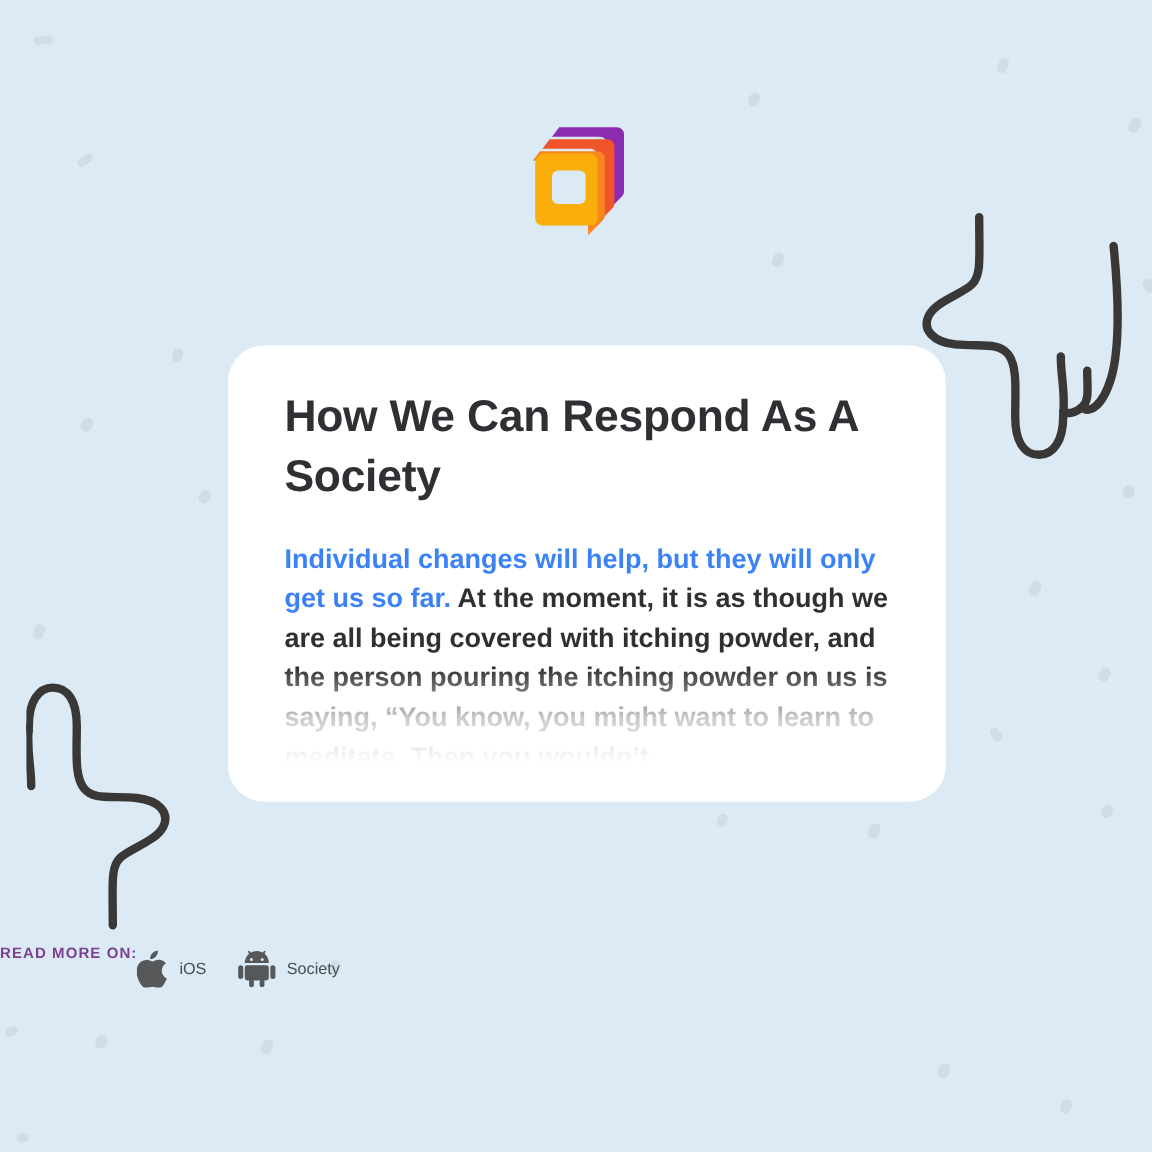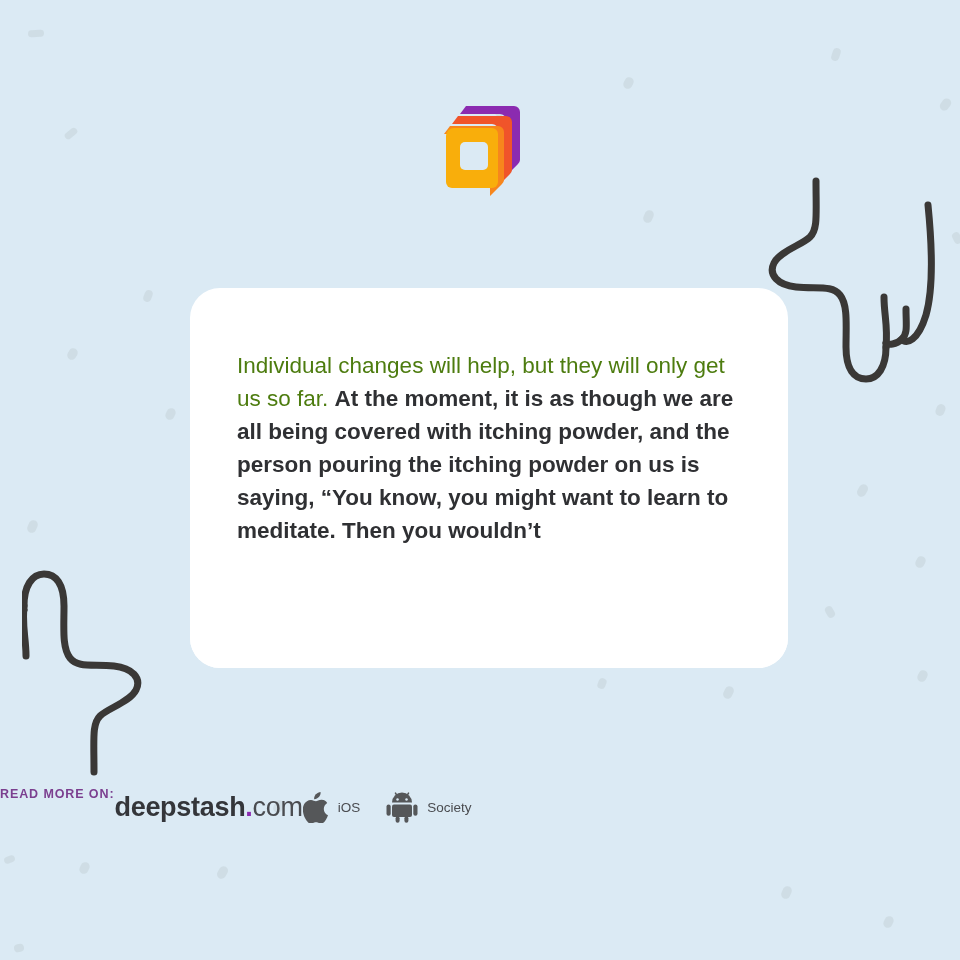--- a/index.html
+++ b/index.html
@@ -49,21 +49,21 @@
     font-weight:bold;
     color:#2f3033;
     letter-spacing:-0.2px;
   }
   #story-body {
     margin-top:27px;
     font-size:22.5px;
     line-height:33px;
     color:#3a3c40;
   }
-  #story-body .lead { font-weight:normal; color:#4d7c0f; }
+  #story-body .lead { font-weight:bold; color:#3b82f6; }
   #story-body .emph  { font-weight:bold; color:#2f3033; }
   #fade-mask {
     position:absolute;
     left:0; right:0; bottom:0;
     height:112px;
     background:linear-gradient(to bottom, rgba(255,255,255,0) 0%, rgba(255,255,255,.75) 38%, #ffffff 72%);
     pointer-events:none;
   }
 
   
@@ -151,33 +151,31 @@
   <svg width="176" height="212" viewBox="0 0 176 212" fill="none" stroke="#3a3836" stroke-width="7" stroke-linecap="round" stroke-linejoin="round">
     <path d="M72 206 C72 172 70 158 78 150 C86 142 108 136 114 124 C120 112 110 102 92 100 C70 98 56 102 48 92 C40 82 42 62 42 40 C42 18 34 8 22 8 C10 8 2 20 2 40"></path>
     <path d="M2 40 C0 62 4 72 4 90"></path>
     <path d="M-18 78 C-18 62 -20 54 -14 48 C-8 42 0 42 2 44"></path>
     <path d="M-40 182 C-44 142 -46 100 -38 72 C-30 46 -18 42 -14 48"></path>
   </svg>
 </div>
 
 <div id="story-card">
   <div id="card-inner">
+    <h1 id="story-title">How We Can Respond As A Society</h1>
     <p id="story-body">
       <span class="lead">Individual changes will help, but they will only get us so far. </span><span class="emph">At the moment, it is as though we are all being covered with itching powder, and the person pouring the itching powder on us is saying, “You know, you might want to learn to meditate. Then you wouldn’t</span>
     </p>
   </div>
   <div id="fade-mask"></div>
 </div>
 
 <div id="footer">
   <div id="read-more-on">READ MORE ON:</div>
 
-  <div id="brand-wordmark">
-    <span class="name">deepstash</span><span class="dot">.</span><span class="tld">com</span>
-  </div>
 
   <div id="store-links">
     <div class="store-link">
       <svg width="26" height="31" viewBox="0 0 26 31">
         <path d="M17.6 0c.2 1.9-.6 3.7-1.7 5-1.2 1.3-3 2.3-4.8 2.2-.2-1.8.7-3.7 1.8-4.9C14.1 1 16 .1 17.6 0z" fill="#555759"></path>
         <path d="M24.2 10.9c-2.1 1.3-3.4 3.5-3.4 6 0 2.8 1.7 5.3 4.2 6.4-.5 1.5-1.2 3-2.1 4.4-1.3 1.9-2.7 3.8-4.8 3.8-2.1 0-2.7-1.2-5.1-1.2-2.4 0-3.1 1.2-5.1 1.3-2 .1-3.6-2-4.9-3.9C.4 23.8-1.6 16.7 1.2 11.9c1.4-2.4 3.9-3.9 6.6-4 2-.1 3.9 1.3 5.1 1.3 1.2 0 3.5-1.6 5.9-1.4 1 .1 3.8.4 5.4 3.1z" fill="#555759"></path>
       </svg>
       <span class="store-label">iOS</span>
     </div>
 

